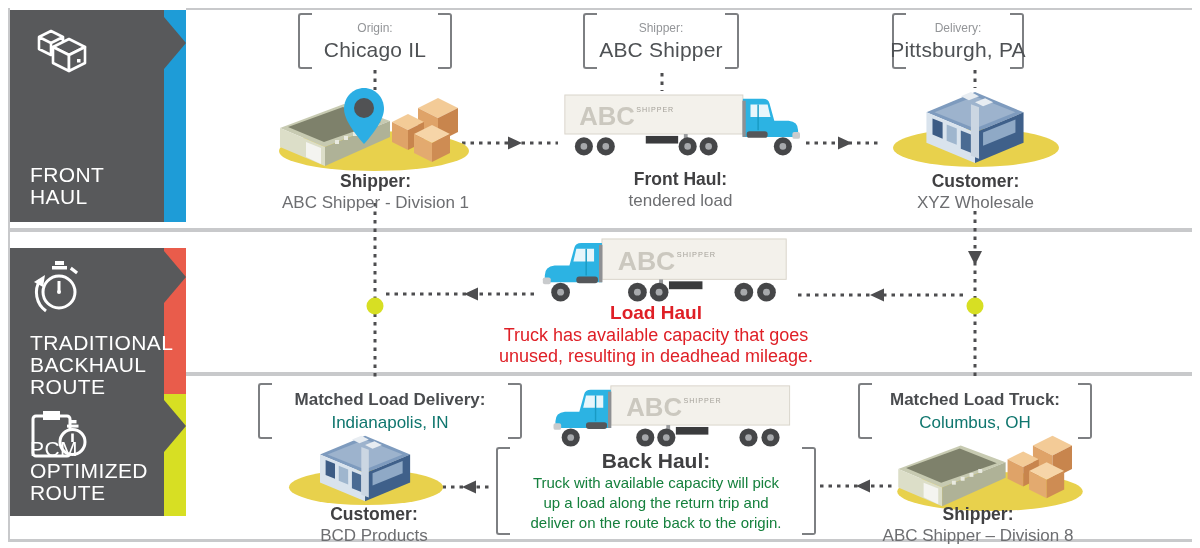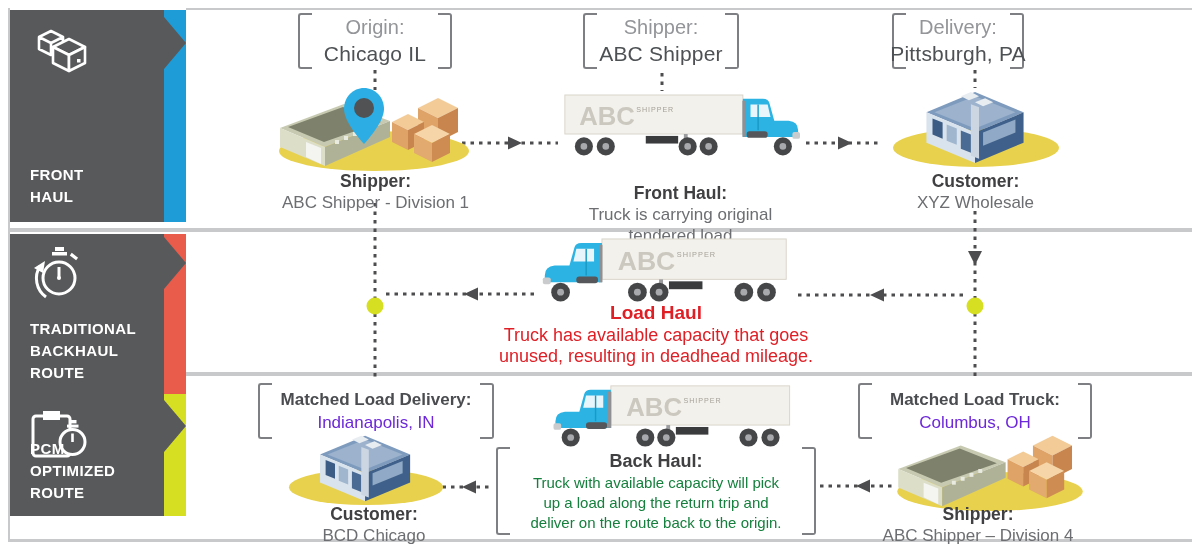--- a/index.html
+++ b/index.html
@@ -9,39 +9,39 @@
   
   .sb{position:absolute;left:10px;width:176px;background:#58595B;}
   .sb-stripe{position:absolute;right:0;top:0;bottom:0;width:22px;}
   .sb1 .sb-stripe{background:#1E9CD7;}
   .sb2 .sb-stripe{background:#E95C4B;}
   .sb3 .sb-stripe{background:#D7DF23;}
   .sb-tri{position:absolute;left:154px;width:0;height:0;
           border-top:26px solid transparent;border-bottom:26px solid transparent;
           border-left:22px solid #58595B;}
   .sb-icon{position:absolute;left:22px;top:14px;}
-  .sb-label{position:absolute;left:20px;bottom:14px;color:#fff;font-weight:bold;
-            font-size:15px;line-height:22px;letter-spacing:.4px;text-transform:uppercase;}
+  .sb-label{position:absolute;left:20px;bottom:14px;color:#fff;font-weight:normal;
+            font-size:21px;line-height:22px;letter-spacing:.4px;text-transform:uppercase;}
   
   .bracket{position:absolute;}
   .bracket .bl,.bracket .br{position:absolute;top:0;bottom:0;width:12px;}
   .bracket .bl{left:0;border:2.5px solid #7D7F82;border-right:none;border-radius:3px 0 0 3px;}
   .bracket .br{right:0;border:2.5px solid #7D7F82;border-left:none;border-radius:0 3px 3px 0;}
   .bracket .bc{position:absolute;inset:0;display:flex;flex-direction:column;
                align-items:center;justify-content:center;text-align:center;white-space:nowrap;}
-  .bracket-top .t1{font-size:20px;color:#939598;margin-bottom:3px;}
+  .bracket-top .t1{font-size:12px;color:#939598;margin-bottom:3px;}
   .bracket-top .t2{font-size:21px;color:#4E5154;letter-spacing:.2px;}
   .bracket-bot .t1{font-size:17px;font-weight:bold;color:#4A4C4F;margin-bottom:3px;}
-  .bracket-bot .t2{font-size:17px;color:#6d28d9;}
+  .bracket-bot .t2{font-size:17px;color:#0f766e;}
   
   .cap{position:absolute;text-align:center;color:#6D6E71;font-size:17px;line-height:21px;white-space:nowrap;}
   .cap .head{font-weight:bold;color:#404042;font-size:17.5px;line-height:22px;}
   .cap-red{color:#DF1F26;font-size:18px;line-height:21px;}
   .cap-red .head{color:#DF1F26;font-size:19px;line-height:24px;}
-  .bh3 .head{font-size:18px;line-height:24px;}
+  .bh3 .head{font-size:21px;line-height:24px;}
   .bh3 .ln{font-size:15px;line-height:20px;color:#15803d;}
   .abs{position:absolute;}
   svg{display:block;}
 </style>
 </head>
 <body>
 
 <div class="canvas">
 
   <div class="line" style="left:186px;top:8px;width:1006px;height:2px;"></div>
@@ -63,21 +63,21 @@
         </g>
         <rect x="45" y="35" width="3.5" height="3.5" fill="#FFF"></rect>
       </svg>
     </span>
     <div class="sb-label">
       <div>FRONT</div>
       <div>HAUL</div>
     </div>
   </div>
 
-  <div class="sb sb2" style="top:234px;height:164px;">
+  <div class="sb sb2" style="top:248px;height:164px;">
     <div class="sb-stripe"></div>
     <div class="sb-tri" style="top:3px;"></div>
     <span class="sb-icon" style="top:12px;">
       <svg width="54" height="58" viewBox="0 0 54 58">
         <rect x="23" y="1" width="9" height="4" fill="#FFF"></rect>
         <rect x="20" y="6" width="15" height="3.5" fill="#FFF"></rect>
         <rect x="38" y="9" width="8" height="3.2" fill="#FFF" transform="rotate(38 42 10.5)"></rect>
         <circle cx="27" cy="32" r="16" stroke="#FFF" stroke-width="3" fill="none"></circle>
         <line x1="27" y1="32" x2="27" y2="21" stroke="#FFF" stroke-width="3"></line>
         <circle cx="27" cy="32" r="2" fill="#FFF"></circle>
@@ -246,23 +246,22 @@
         <polygon points="56,46 88,33 88,46 56,59" fill="#8FA9C6"></polygon>
         <polygon points="44,18 52,21 52,72 44,69" fill="#CBD6E2"></polygon>
       </g>
     </svg>
   </div>
 
   <div class="cap" style="left:258px;top:170px;width:235px;">
     <div class="head">Shipper:</div>
     <div>ABC Shipper - Division 1</div>
   </div>
-  <div class="cap" style="left:548px;top:182px;width:265px;text-align:center;">
+  <div class="cap" style="left:548px;top:168px;width:265px;text-align:center;">
     <div class="head">Front Haul:</div>
-    <div>Truck is carrying original</div>
     <div>tendered load</div>
   </div>
   <div class="cap" style="left:878px;top:170px;width:195px;">
     <div class="head">Customer:</div>
     <div>XYZ Wholesale</div>
   </div>
 
   <div class="abs" style="left:542px;top:236px;">
     <svg width="248" height="67" viewBox="0 0 250 68">
       <g>
@@ -293,21 +292,21 @@
       <text x="76" y="35" font-size="27" font-weight="bold" fill="#CBC8BF" font-family="Liberation Sans,sans-serif">ABC</text>
       <text x="136" y="21" font-size="7.5" letter-spacing="1" fill="#A5A29A" font-family="Liberation Sans,sans-serif">SHIPPER</text>
     </svg>
   </div>
   <div class="cap cap-red" style="left:438px;top:301px;width:436px;">
     <div class="head">Load Haul</div>
     <div>Truck has available capacity that goes</div>
     <div>unused, resulting in deadhead mileage.</div>
   </div>
 
-  <div class="bracket bracket-bot" style="left:258px;top:383px;width:236px;height:56px;">
+  <div class="bracket bracket-bot" style="left:258px;top:383px;width:264px;height:56px;">
     <span class="bl"></span>
       <span class="br"></span>
     <div class="bc">
         <div class="t1">Matched Load Delivery:</div>
     <div class="t2">Indianapolis, IN</div>
       </div>
   </div>
   <div class="bracket bracket-bot" style="left:858px;top:383px;width:234px;height:56px;">
     <span class="bl"></span>
       <span class="br"></span>
@@ -391,32 +390,32 @@
           <polygon points="20,34 36,26 36,46 20,54" fill="#C8854D"></polygon>
         <polygon points="26,38 44,29 62,38 44,47" fill="#F6D5A8"></polygon>
           <polygon points="26,38 44,47 44,66 26,57" fill="#E3AA6F"></polygon>
           <polygon points="44,47 62,38 62,57 44,66" fill="#CE8C53"></polygon>
       </g>
     </svg>
   </div>
 
   <div class="cap" style="left:272px;top:503px;width:204px;">
     <div class="head">Customer:</div>
-    <div>BCD Chicago</div>
+    <div>BCD Products</div>
   </div>
 
   <div class="bracket bh3" style="left:496px;top:447px;width:320px;height:88px;">
     <span class="bl"></span>
       <span class="br"></span>
     <div class="bc cap" style="position:absolute;inset:0;">
       <div class="head">Back Haul:</div>
       <div class="ln">Truck with available capacity will pick</div>
       <div class="ln">up a load along the return trip and</div>
       <div class="ln">deliver on the route back to the origin.</div>
     </div>
   </div>
 
   <div class="cap" style="left:863px;top:503px;width:230px;">
     <div class="head">Shipper:</div>
-    <div>ABC Shipper – Division 4</div>
+    <div>ABC Shipper – Division 8</div>
   </div>
 
 </div>
 
 </body></html>

